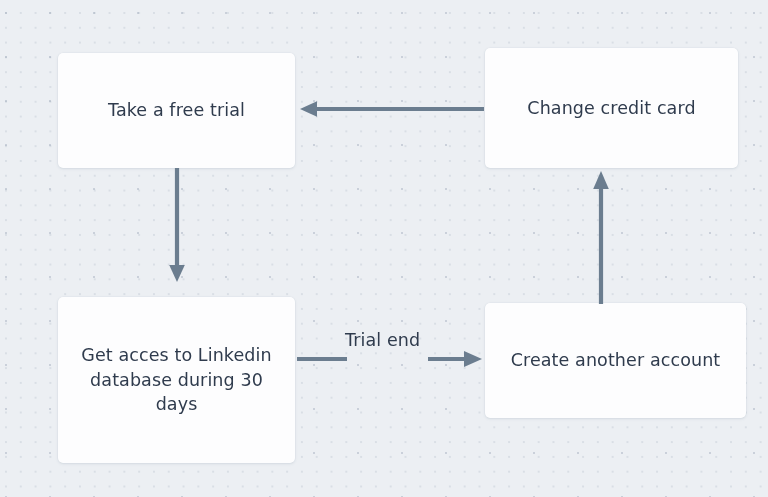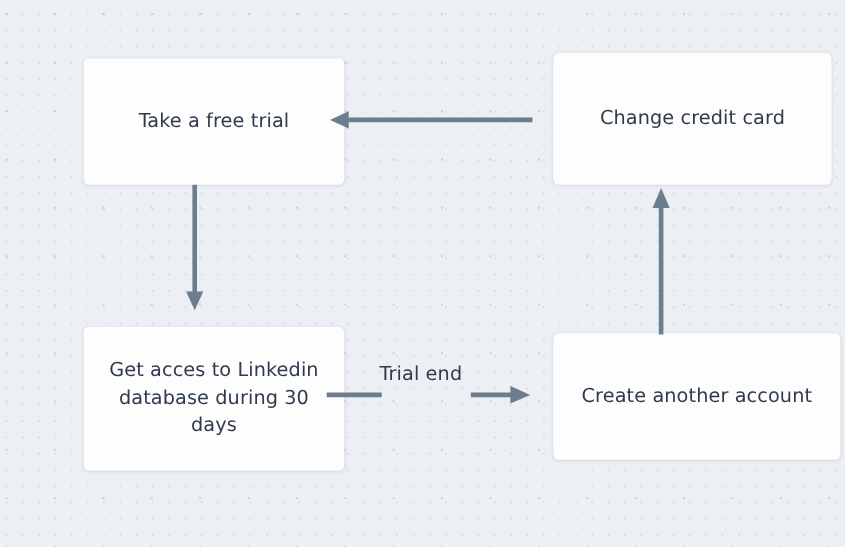--- a/index.html
+++ b/index.html
@@ -29,33 +29,32 @@
     position: absolute;
     background: #fdfdfe;
     border-radius: 5px;
     box-shadow: 0 1px 3px rgba(80,100,125,0.13), 0 0 0 0.5px rgba(120,140,165,0.07);
     display: flex;
     align-items: center;
     justify-content: center;
     text-align: center;
     box-sizing: border-box;
     padding: 6px 14px;
-    margin-left: 18px;
   }
   .node-label {
     color: #2f3b4d;
     font-size: 17.5px;
     line-height: 1.42;
     font-weight: 400;
     letter-spacing: 0.1px;
   }
 
   #node-take-free-trial   { left: 58px;  top: 53px;  width: 237px; height: 115px; }
   #node-change-credit     { left: 485px; top: 48px;  width: 253px; height: 120px; }
-  #node-get-access        { left: 58px;  top: 297px; width: 237px; height: 131px; }
+  #node-get-access        { left: 58px;  top: 297px; width: 237px; height: 166px; }
   #node-create-account    { left: 485px; top: 303px; width: 261px; height: 115px; }
 
   .connector { position: absolute; }
   .conn-svg { display: block; overflow: visible; }
 
   #edge-label-trial-end {
     position: absolute;
     left: 345px;
     top: 330px;
     color: #2f3b4d;

